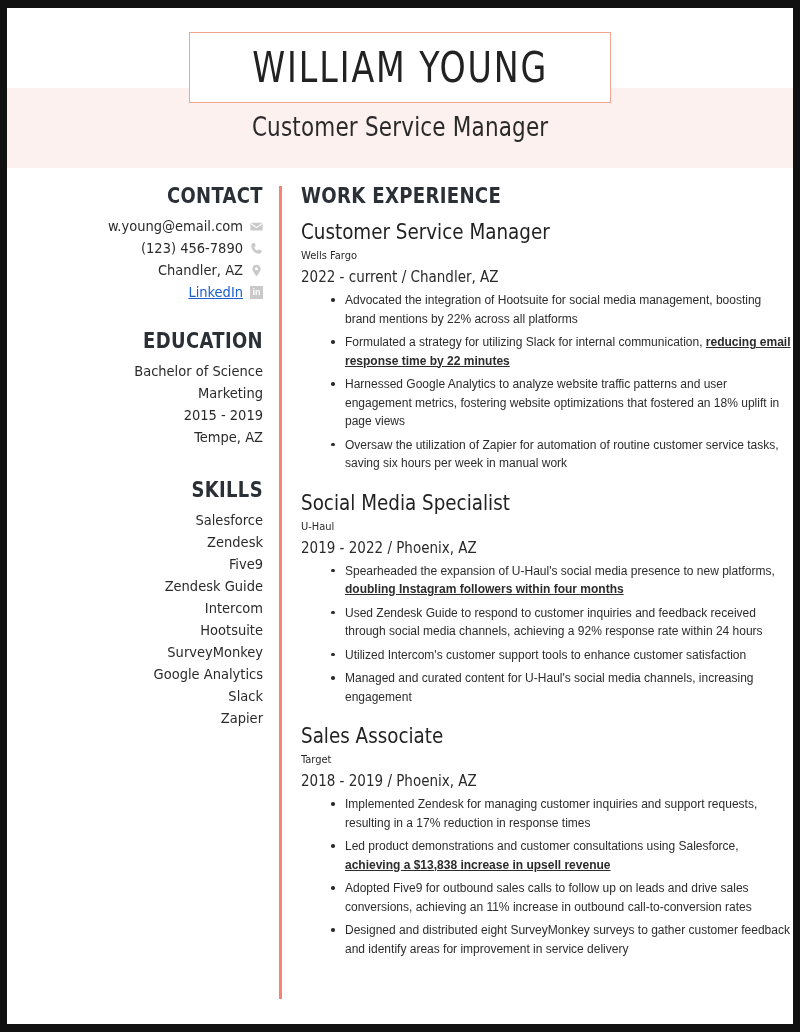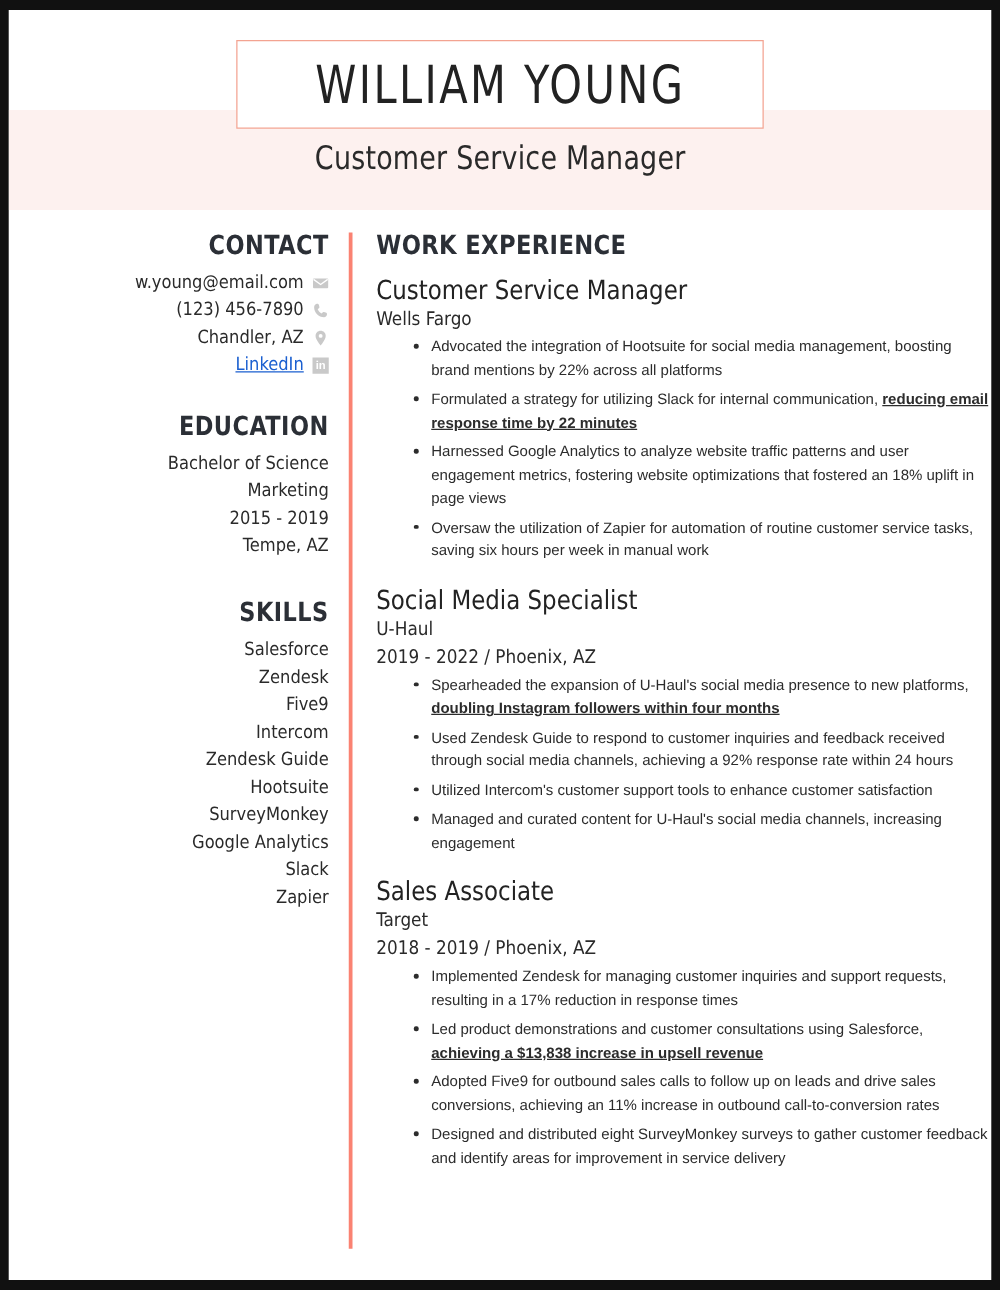--- a/index.html
+++ b/index.html
@@ -182,21 +182,21 @@
     font-family: "Liberation Sans Narrow", "DejaVu Sans Condensed", "Liberation Sans", sans-serif;
     font-size: 21px;
     color: #222222;
     font-weight: 400;
     line-height: 26px;
     transform: scaleX(0.97);
     transform-origin: left center;
   }
   .job-company {
     font-family: "Liberation Sans Narrow", "DejaVu Sans Condensed", "Liberation Sans", sans-serif;
-    font-size: 15px;
+    font-size: 11px;
     color: #2a2a2a;
     line-height: 21px;
   }
   .job-meta {
     font-family: "Liberation Sans Narrow", "DejaVu Sans Condensed", "Liberation Sans", sans-serif;
     font-size: 15px;
     color: #2a2a2a;
     line-height: 23px;
   }
   .bullets {
@@ -290,39 +290,40 @@
         <div class="side-line">Marketing</div>
         <div class="side-line">2015 - 2019</div>
         <div class="side-line">Tempe, AZ</div>
       </div>
 
       <div class="side-heading skills">SKILLS</div>
       <div>
         <div class="side-line">Salesforce</div>
         <div class="side-line">Zendesk</div>
         <div class="side-line">Five9</div>
+        <div class="side-line">Zendesk Guide</div>
         <div class="side-line">Intercom</div>
-        <div class="side-line">Zendesk Guide</div>
         <div class="side-line">Hootsuite</div>
         <div class="side-line">SurveyMonkey</div>
         <div class="side-line">Google Analytics</div>
         <div class="side-line">Slack</div>
         <div class="side-line">Zapier</div>
       </div>
 
     </div>
 
     <div class="divider"></div>
 
     <div class="col-right">
       <div class="main-heading">WORK EXPERIENCE</div>
 
       <div class="job">
         <div class="job-title">Customer Service Manager</div>
         <div class="job-company">Wells Fargo</div>
+        <div class="job-meta">2022 - current  /  Chandler, AZ</div>
         <ul class="bullets">
           <li>Advocated the integration of Hootsuite for social media management, boosting brand mentions by 22% across all platforms</li>
           <li>Formulated a strategy for utilizing Slack for internal communication, <u>reducing email response time by 22 minutes </u></li>
           <li>Harnessed Google Analytics to analyze website traffic patterns and user engagement metrics, fostering website optimizations that fostered an 18% uplift in page views</li>
           <li>Oversaw the utilization of Zapier for automation of routine customer service tasks, saving six hours per week in manual work</li>
         </ul>
       </div>
 
       <div class="job">
         <div class="job-title">Social Media Specialist</div>

